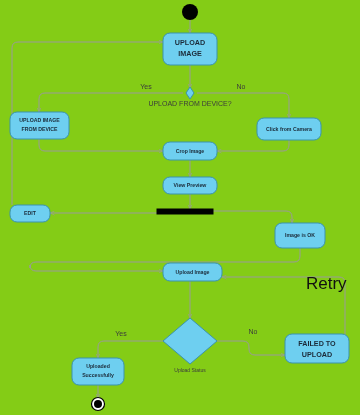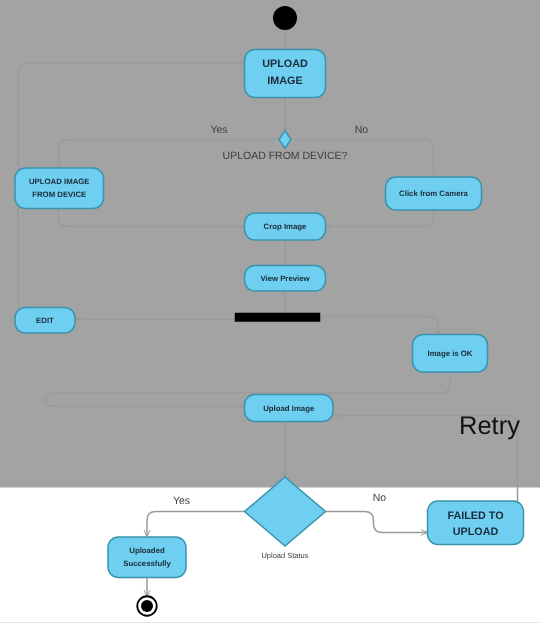--- a/index.html
+++ b/index.html
@@ -11,22 +11,22 @@
   body {
     width: 360px;
     height: 415px;
     font-family: "Liberation Sans", sans-serif;
     overflow: hidden;
     position: relative;
   }
   #diagram-root {
     position: relative;
     width: 360px;
-    height: 325px;
-    background: #a3a3a3;
+    height: 415px;
+    background: #84cc16;
     text-align: center;
   }
   svg.canvas {
     position: absolute;
     top: 0;
     left: 0;
     width: 360px;
     height: 415px;
   }
   .edge {

